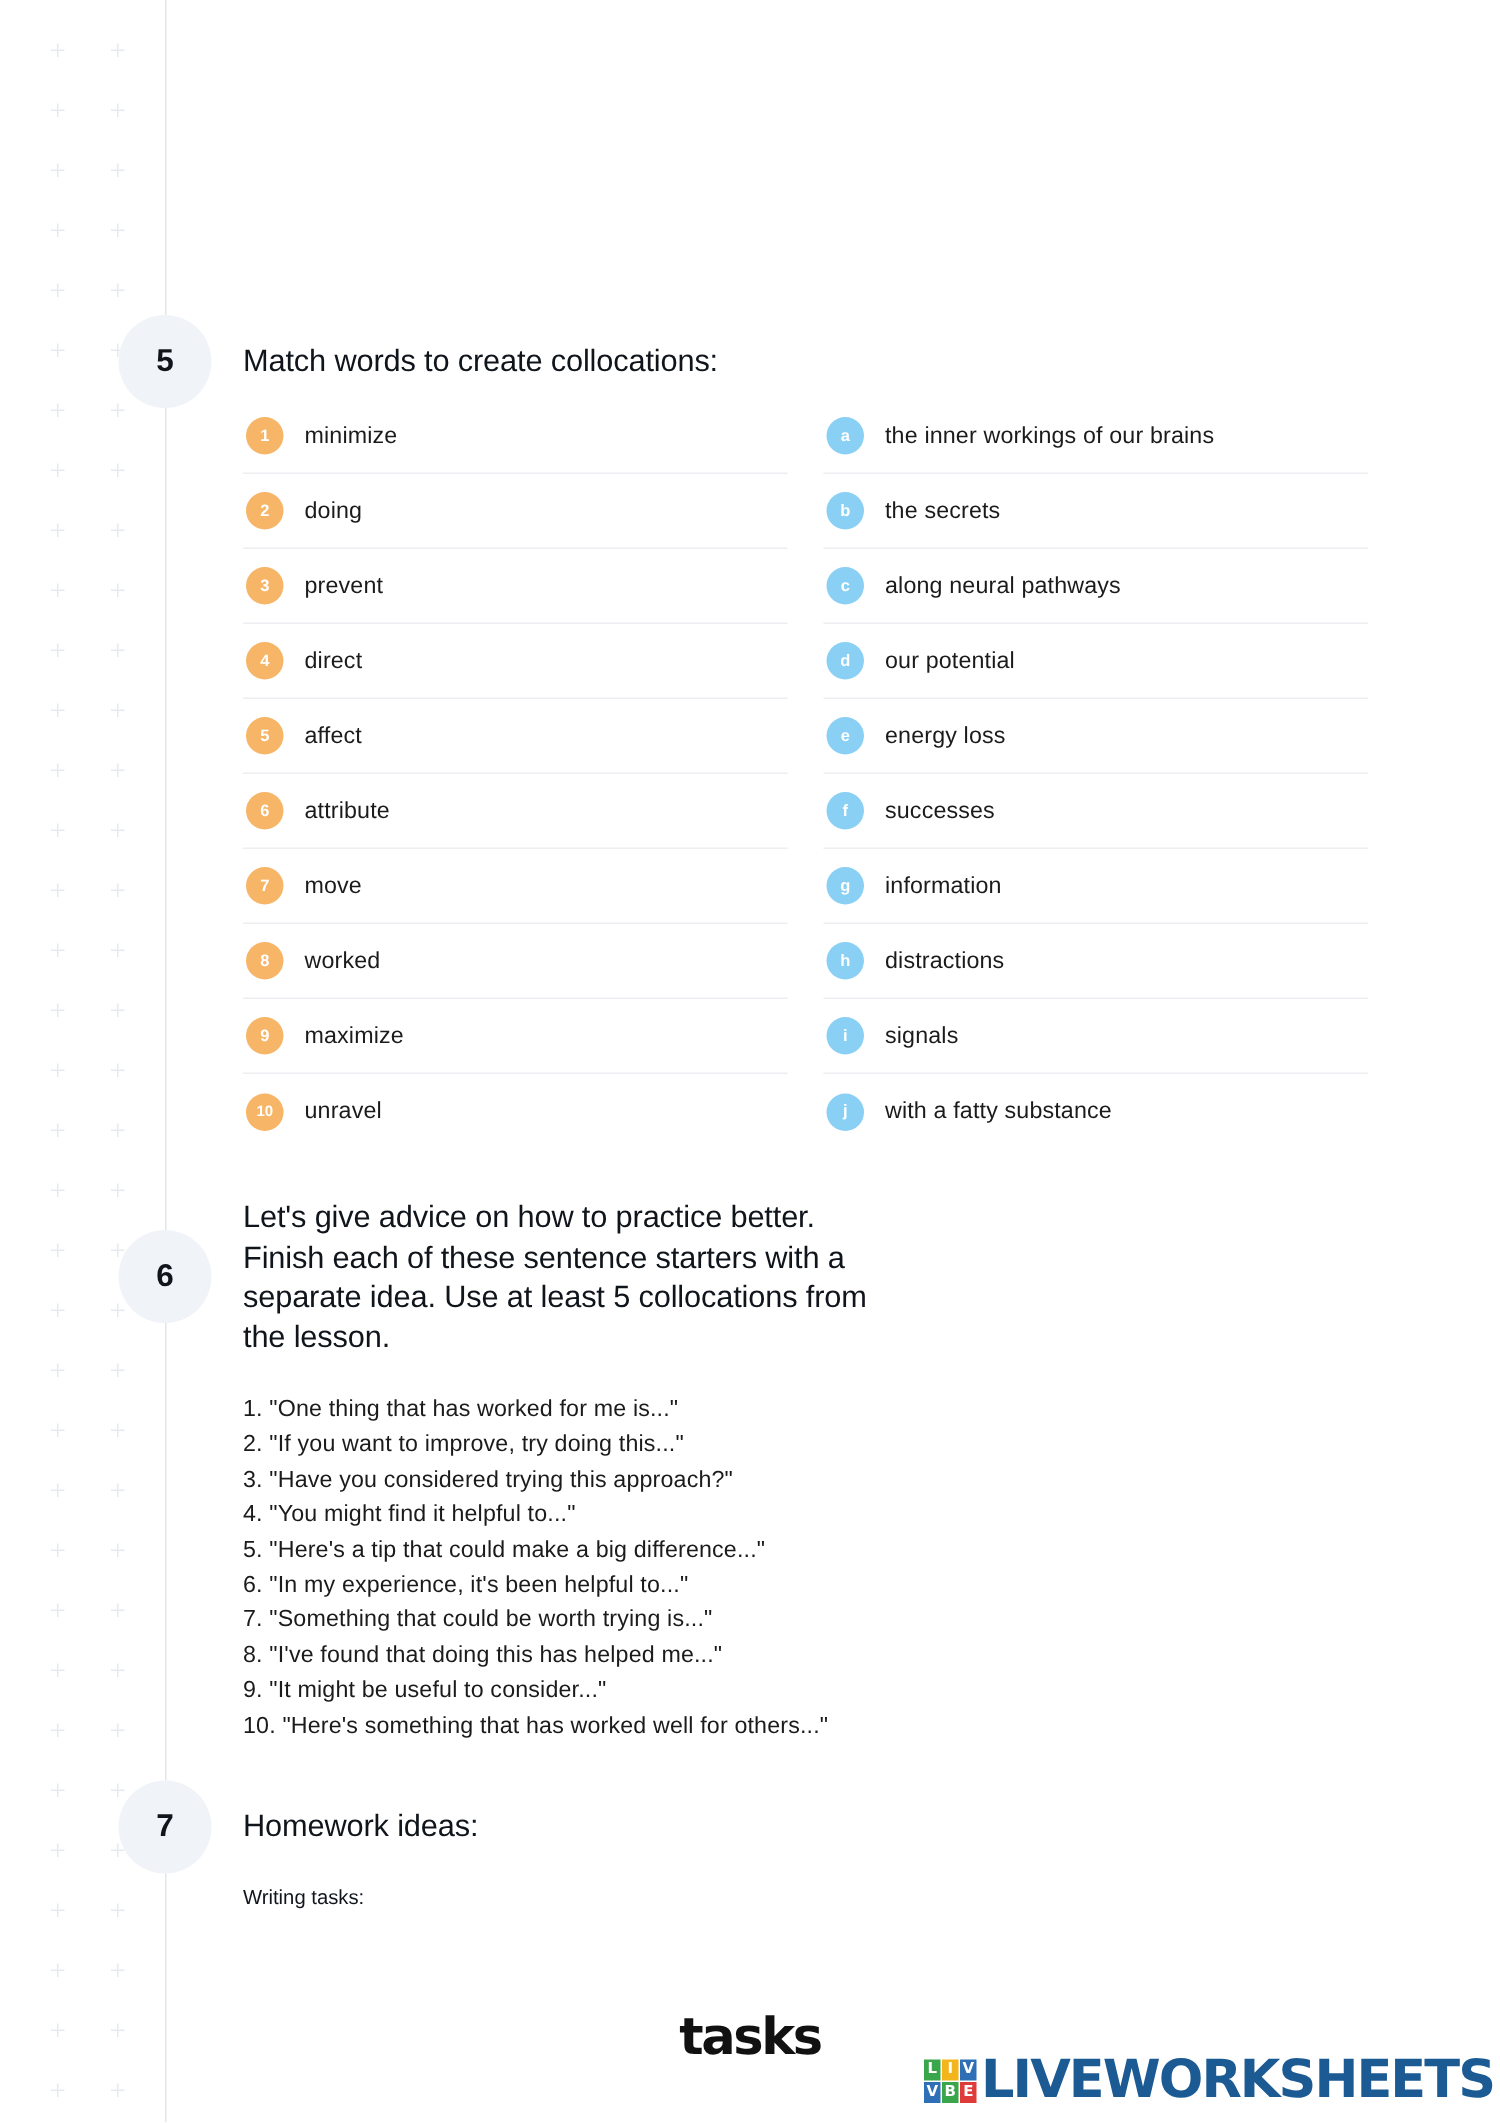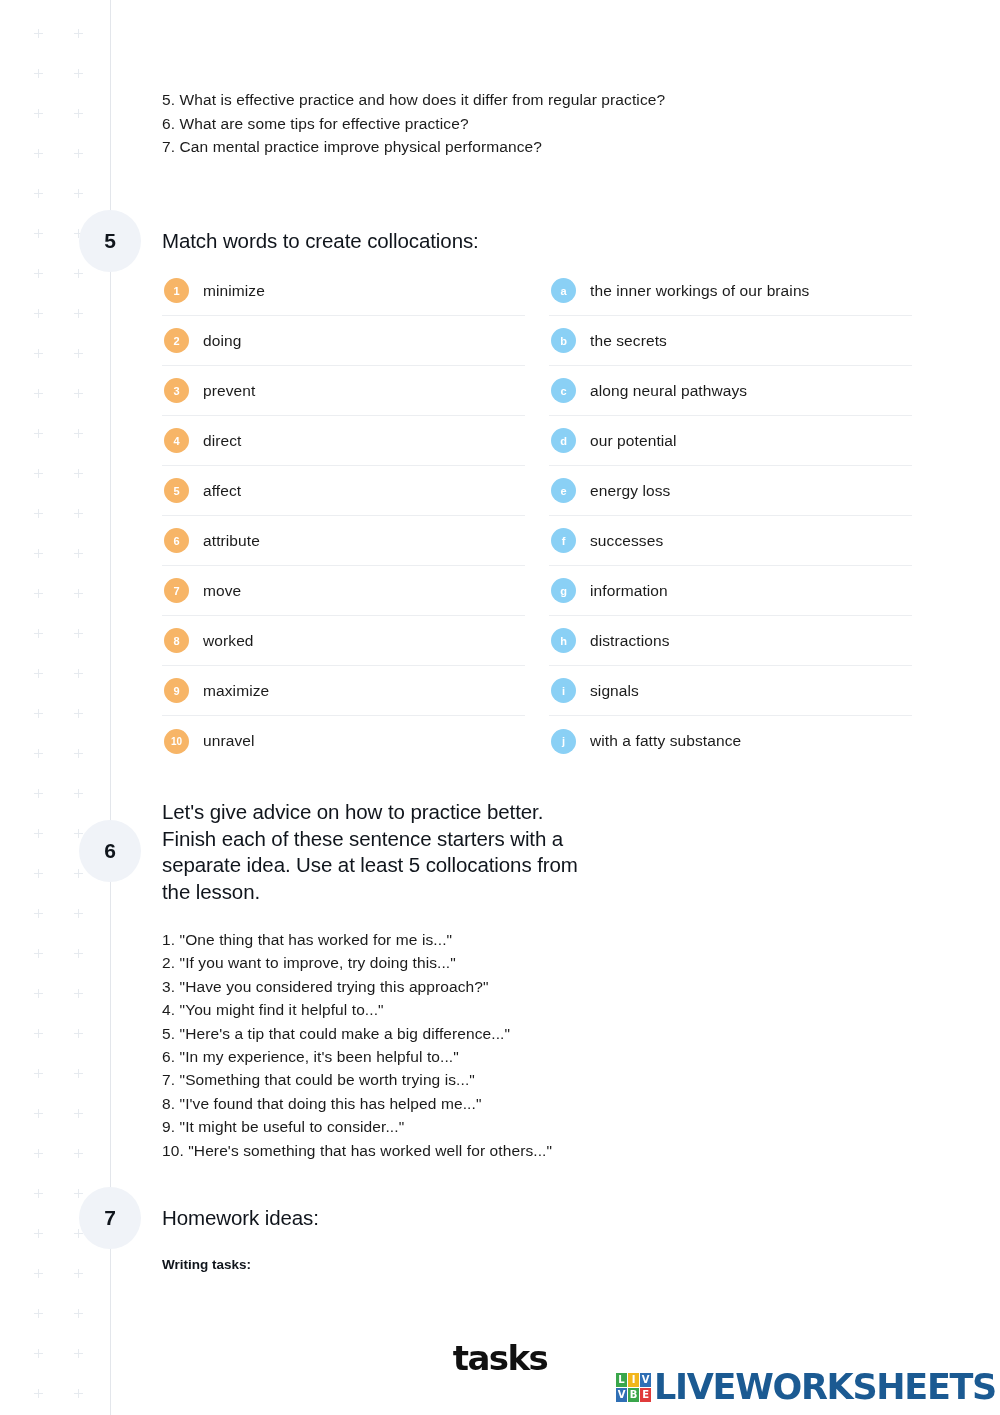--- a/index.html
+++ b/index.html
@@ -122,21 +122,21 @@
     line-height: 23.4px;
     color: #1b1b1b;
     letter-spacing: .1px;
   }
   #starters div { white-space: pre; }
 
   .sub-title {
     position: absolute;
     left: 162px;
     font-size: 13.5px;
-    font-weight: 700;
+    font-weight: 400;
     color: #10151c;
   }
 
   
   #twee {
     position: absolute;
     left: 0; right: 0;
     top: 1338px;
     text-align: center;
     font-size: 34px;
@@ -320,25 +320,20 @@
       <div class="tick-v" style="left: 38px; top: 1349px;"></div>
       <div class="tick-h" style="left: 74px; top: 1353px;"></div>
       <div class="tick-v" style="left: 78px; top: 1349px;"></div>
       <div class="tick-h" style="left: 34px; top: 1393px;"></div>
       <div class="tick-v" style="left: 38px; top: 1389px;"></div>
       <div class="tick-h" style="left: 74px; top: 1393px;"></div>
       <div class="tick-v" style="left: 78px; top: 1389px;"></div>
     </div>
   <div id="spine"></div>
 
-  <div class="qlist">
-    <div>5. What is effective practice and how does it differ from regular practice?</div>
-    <div>6. What are some tips for effective practice?</div>
-    <div>7. Can mental practice improve physical performance?</div>
-  </div>
 
   <div class="sec-badge" style="top: 210px; background: rgb(240, 243, 248);">5</div>
   <div class="sec-title" style="top:228px">Match words to create collocations:</div>
 
   <div id="match">
     <div class="mcol">
       <div class="mrow">
         <span class="bubble num" style="background: rgb(247, 181, 103);">1</span>
         <span class="mlabel">minimize</span>
       </div>

